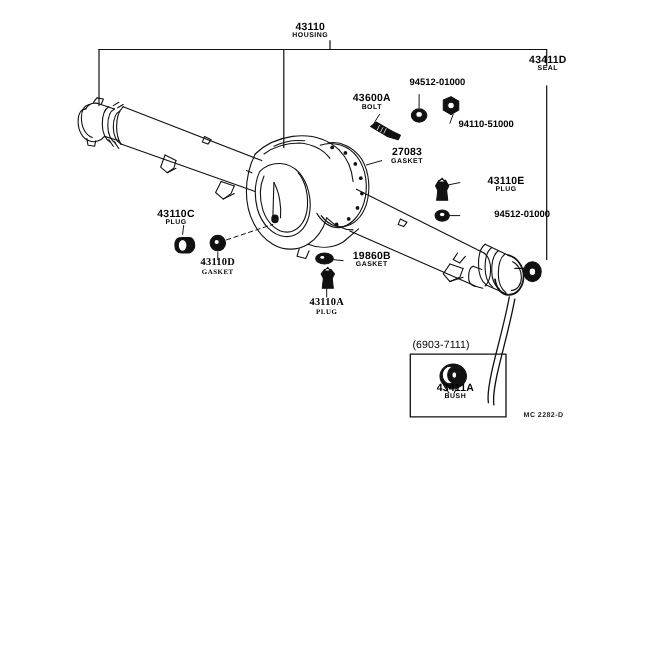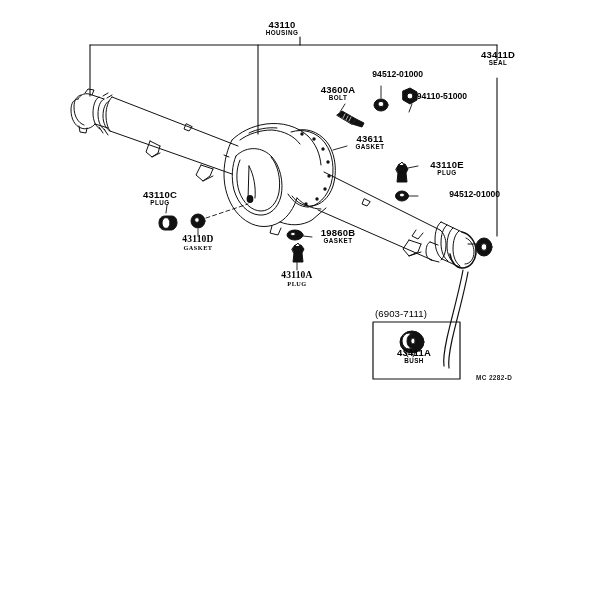--- a/index.html
+++ b/index.html
@@ -314,30 +314,30 @@
 
     <div class="callout single wide" style="left:341px; top:70px; width:82px;">
       <span class="pn">94512-01000</span>
     </div>
 
     <div class="callout" style="left:312px; top:85px; width:52px;">
       <span class="pn">43600A</span>
       <span class="desc">BOLT</span>
     </div>
 
-    <div class="callout single wide" style="left:385px; top:92px; width:82px;">
+    <div class="callout single wide" style="left:385px; top:108px; width:82px;">
       <span class="pn">94110-51000</span>
     </div>
 
     <div class="callout" style="left:347px; top:134px; width:46px;">
-      <span class="pn">43611</span>
+      <span class="pn">27083</span>
       <span class="desc">GASKET</span>
     </div>
 
-    <div class="callout" style="left:422px; top:160px; width:50px;">
+    <div class="callout" style="left:435px; top:160px; width:50px;">
       <span class="pn">43110E</span>
       <span class="desc">PLUG</span>
     </div>
 
     <div class="callout single wide" style="left:418px; top:190px; width:82px; text-align:left;">
       <span class="pn">94512-01000</span>
     </div>
 
     <div class="callout" style="left:134px; top:190px; width:52px;">
       <span class="pn">43110C</span>

